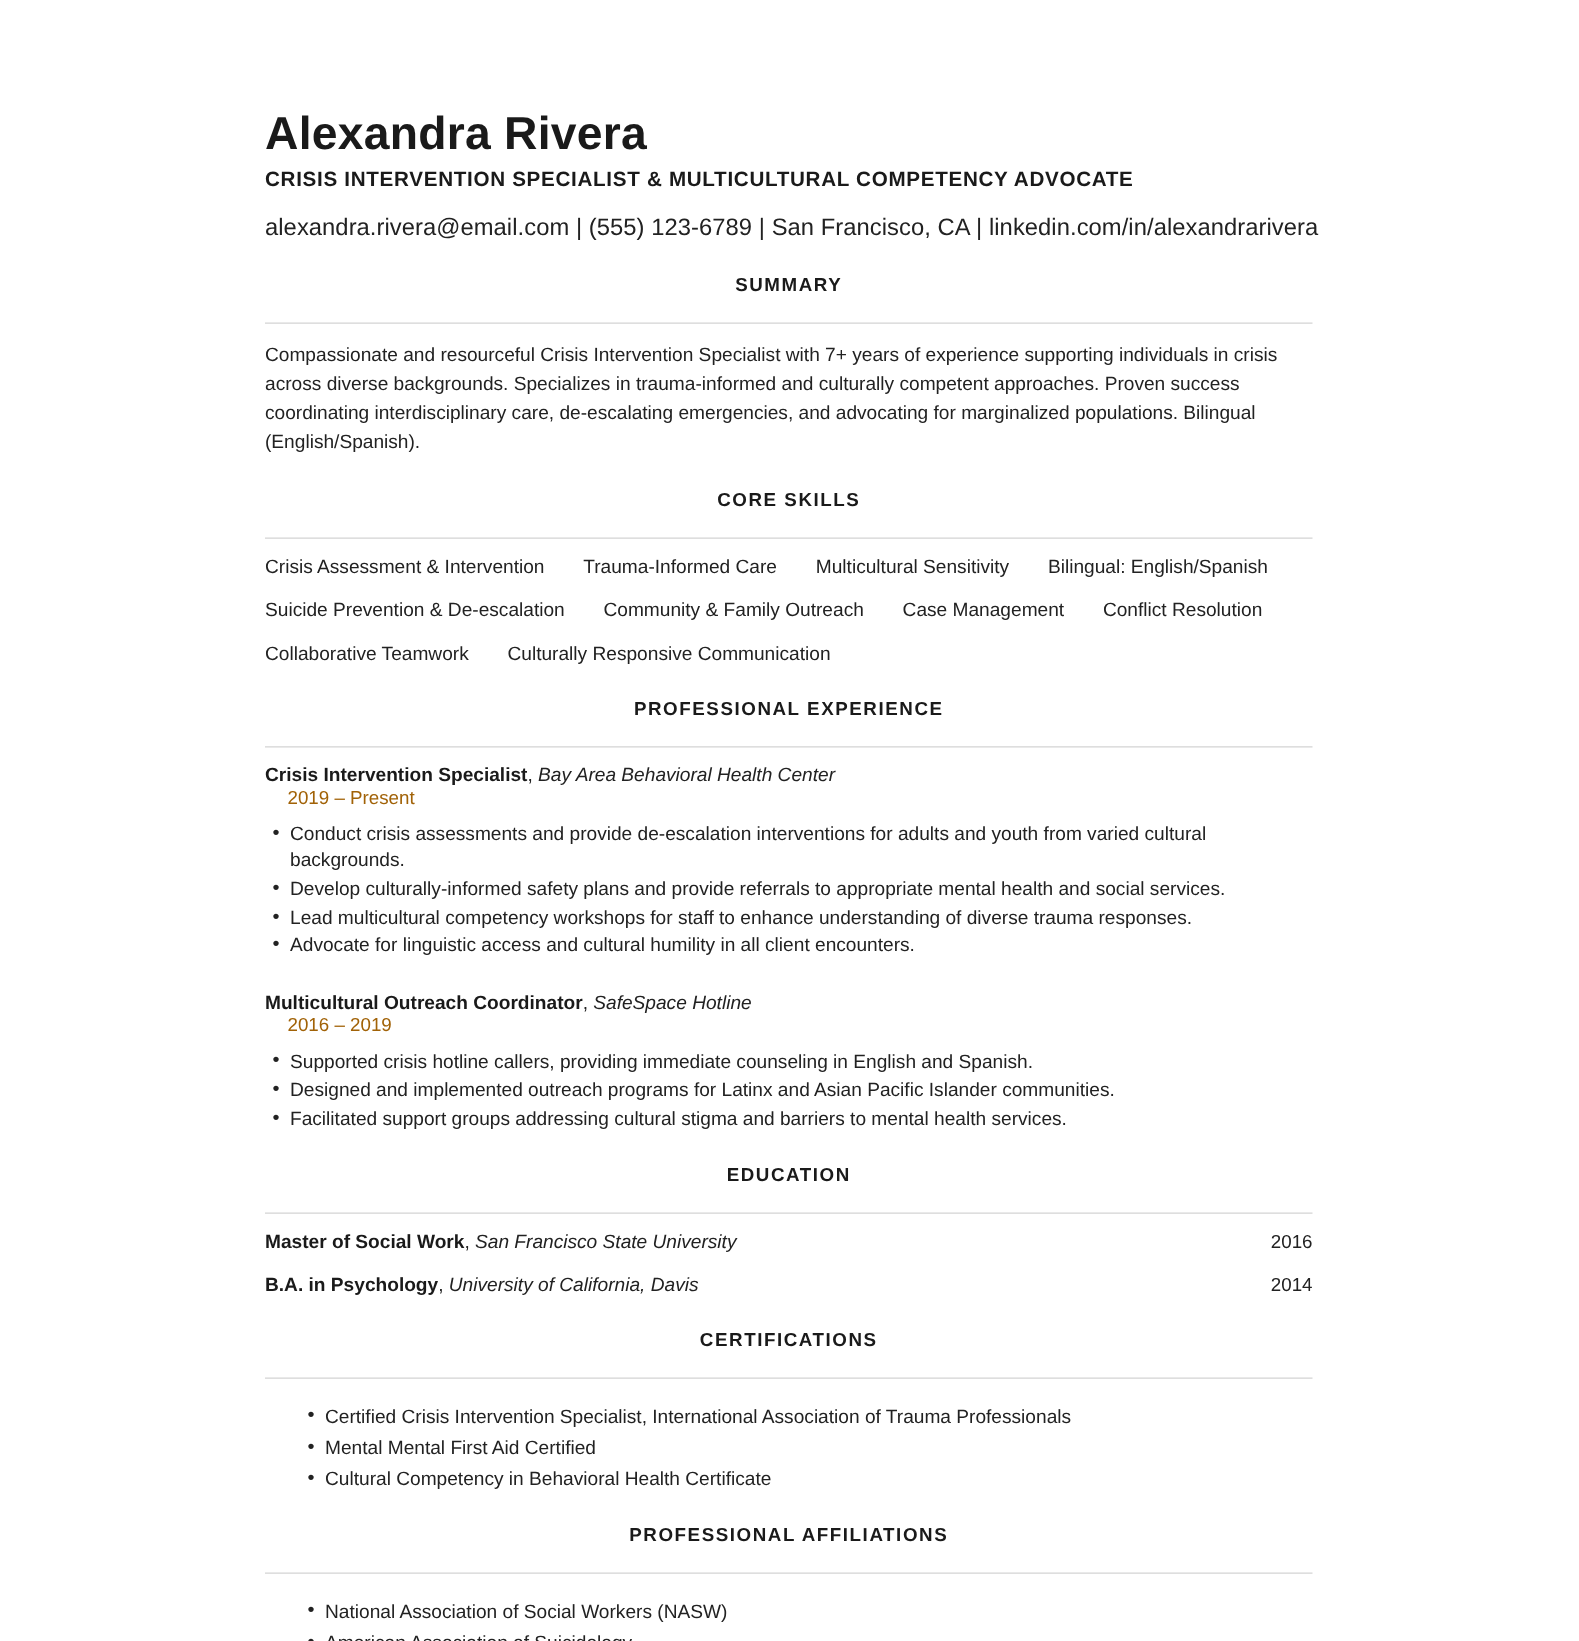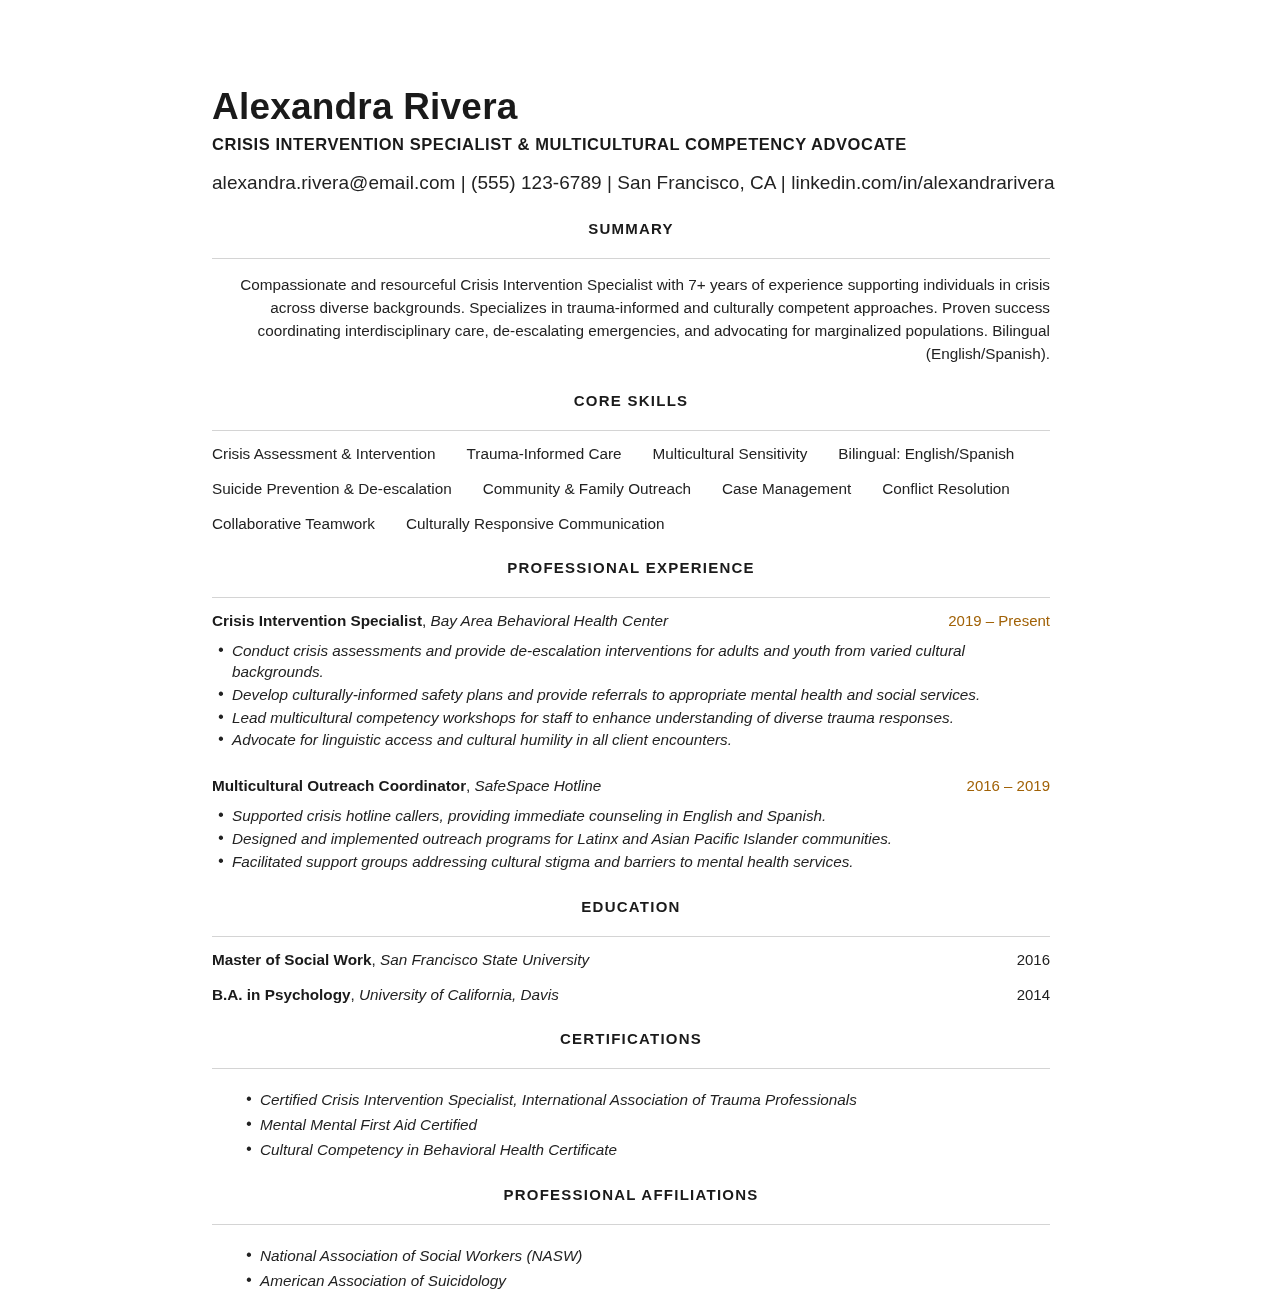--- a/index.html
+++ b/index.html
@@ -72,21 +72,21 @@
   .section-body {
     padding-top: 14px;
   }
 
   
   .summary-text {
     font-size: 15.3px;
     line-height: 1.52;
     color: #222222;
     margin: 0;
-    text-align: right;
+    text-align: left;
   }
 
   
   .skills {
     display: flex;
     flex-wrap: wrap;
     column-gap: 31px;
     row-gap: 17px;
     font-size: 15.3px;
     color: #222222;
@@ -102,40 +102,40 @@
   }
   .job + .job {
     margin-top: 26px;
   }
   .job-head {
     display: flex;
     justify-content: space-between;
     align-items: baseline;
     font-size: 15.3px;
     margin-bottom: 10px;
+    flex-direction: column;
   }
   .job-title {
     font-weight: bold;
     color: #1a1a1a;
   }
   .job-company {
     font-style: italic;
     color: #222222;
   }
   .job-dates {
     font-size: 15px;
     color: #a16207;
     white-space: nowrap;
     padding-left: 18px;
   }
   ul.bullets {
     list-style: none;
     margin: 0;
     padding: 0;
-    font-style: italic;
   }
   ul.bullets li {
     position: relative;
     padding-left: 20px;
     font-size: 15.3px;
     line-height: 1.42;
     color: #222222;
     margin-bottom: 1px;
   }
   ul.bullets li::before {

